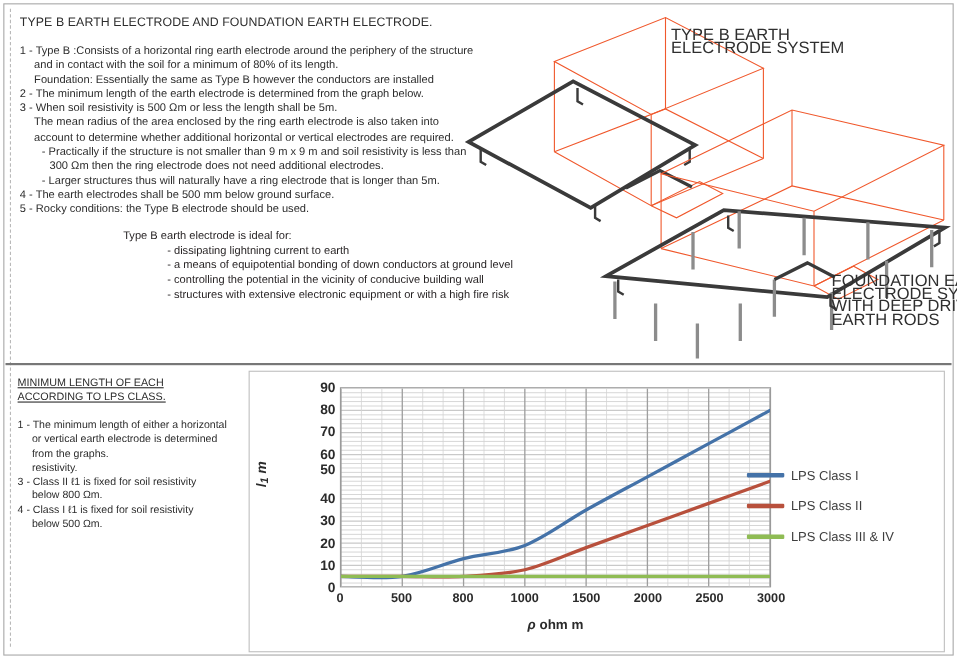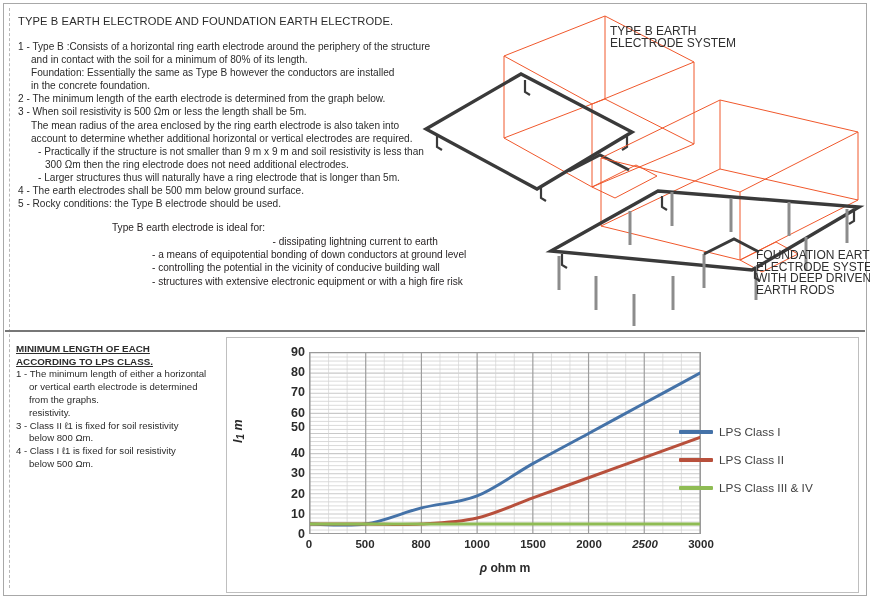--- a/index.html
+++ b/index.html
@@ -39,34 +39,34 @@
     margin-bottom:13px; white-space:nowrap;
   }
   .para { font-size:10.1px; line-height:13.1px; color:#2c2c2c; }
   .para .l { display:block; white-space:nowrap; }
   .ind1 { padding-left:13px; }
   .ind2 { padding-left:20px; }
   .ind3 { padding-left:27px; }
   .spacer { height:11px; }
   .ideal-block { padding-left:94px; font-size:10.1px; line-height:13.4px; }
   .ideal-block .l { display:block; white-space:nowrap; }
-  .ideal-block .sub { padding-left:40px;text-align:right; }
+  .ideal-block .sub { padding-left:40px; }
   
   .iso-wrap { position:absolute; left:404px; top:4px; width:462px; height:322px; }
   .iso-label {
-    position:absolute; font-size:12px; line-height:11.6px;
+    position:absolute; font-size:15px; line-height:11.6px;
     color:#2f2f2f; white-space:nowrap;
   }
   #lbl-typeb { left:206px; top:22px; }
   #lbl-found { left:352px; top:246px; }
   
   .low-text { position:absolute; left:16px; top:342px; width:200px; }
   .low-head { font-size:9.8px; line-height:13.2px; color:#2c2c2c; }
-  .low-head .l { display:block; text-decoration:underline; white-space:nowrap;font-weight:bold; }
-  .low-list { font-size:9.6px; line-height:12.8px; color:#2c2c2c; }
+  .low-head .l { display:block; text-decoration:underline; white-space:nowrap; }
+  .low-list { margin-top:13px; font-size:9.6px; line-height:12.8px; color:#2c2c2c; }
   .low-list .l { display:block; white-space:nowrap; }
   .low-list .ind { padding-left:13px; }
   
   .chart-panel {
     position:absolute; left:226px; top:337px; width:633px; height:256px;
     border:1px solid #bfbfbf; background:#fff;
   }
   .plot-area {
     position:absolute; left:82px; top:14px; width:392px; height:182px;
     background:#fff;
@@ -112,21 +112,20 @@
   <div class="outer-frame"></div>
   <div class="dashed-left"></div>
   <div class="divider"></div>
 
   <div class="top-text">
     <div class="doc-title">TYPE B EARTH ELECTRODE  AND FOUNDATION EARTH ELECTRODE.</div>
     <div class="para">
       <span class="l">1 - Type B :Consists of a horizontal ring earth electrode around the periphery of the structure</span>
       <span class="l ind1">and in contact with the soil for a minimum of 80% of its length.</span>
       <span class="l ind1">Foundation: Essentially the same as Type B however the conductors are installed</span>
-      <span class="l ind1">in the concrete foundation.</span>
       <span class="l">2 - The minimum length of the earth electrode is determined from the graph below.</span>
       <span class="l">3 - When soil resistivity is 500 Ωm or less the length shall be 5m.</span>
       <span class="l ind1">The mean radius of the area enclosed by the ring earth electrode is also taken into</span>
       <span class="l ind1">account to determine whether additional horizontal or vertical electrodes are required.</span>
       <span class="l ind2">- Practically if the structure is not smaller than 9 m x 9 m and soil resistivity is less than</span>
       <span class="l ind3">300 Ωm then the ring electrode does not need additional electrodes.</span>
       <span class="l ind2">- Larger structures thus will naturally have a ring electrode that is longer than 5m.</span>
       <span class="l">4 - The earth electrodes shall be 500 mm below ground surface.</span>
       <span class="l">5 - Rocky conditions: the Type B electrode should be used.</span>
     </div>
@@ -336,21 +335,21 @@
           <path d="M0,171.88888888888889 L56,171.88888888888889 L112,171.88888888888889 L168,171.88888888888889 L224,171.88888888888889 L280,171.88888888888889 L336,171.88888888888889 L392,171.88888888888889" fill="none" stroke="#8fbc54" stroke-width="3" stroke-linecap="round" stroke-linejoin="round"></path>
         </svg>
     </div>
     <div class="xtick-row" id="xticks">
         <div class="xtick" style="left: 0px;">0</div>
         <div class="xtick" style="left: 56px;">500</div>
         <div class="xtick" style="left: 112px;">800</div>
         <div class="xtick" style="left: 168px;">1000</div>
         <div class="xtick" style="left: 224px;">1500</div>
         <div class="xtick" style="left: 280px;">2000</div>
-        <div class="xtick" style="left: 336px; font-style: italic;">2500</div>
+        <div class="xtick" style="left: 336px;">2500</div>
         <div class="xtick" style="left: 392px;">3000</div>
       </div>
     <div class="xlabel">
       <span class="rho">ρ</span> ohm m
     </div>
     <div class="legend" id="legend">
         <div class="legend-row">
           <span class="swatch" style="background: rgb(68, 114, 168);"></span>
           <span class="legend-text">LPS Class I</span>
         </div>

